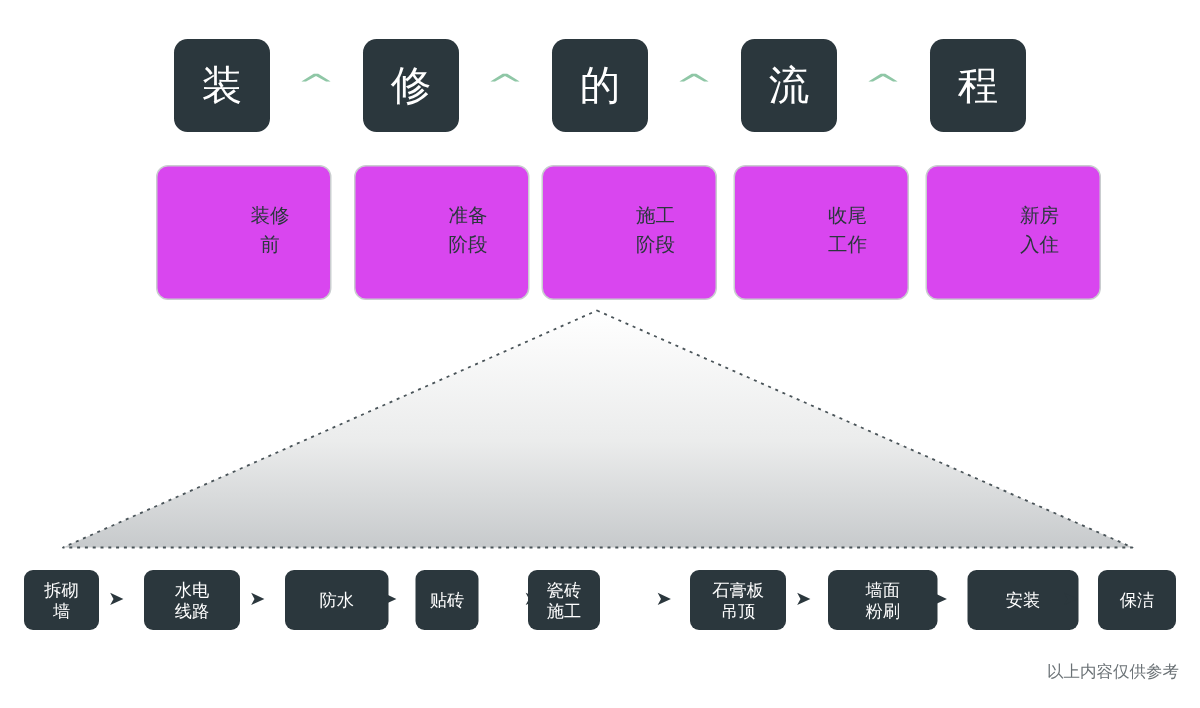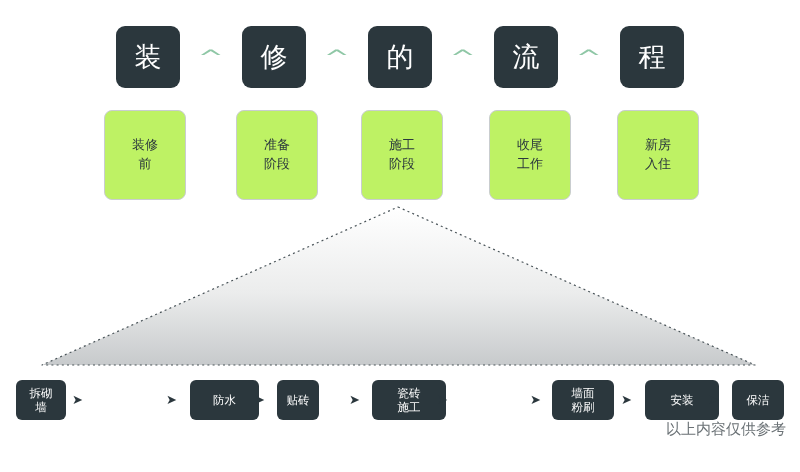--- a/index.html
+++ b/index.html
@@ -63,31 +63,32 @@
     width: 800px;
     height: 92px;
   }
   .stage-box {
     position: absolute;
     top: 0;
     width: 80px;
     height: 88px;
     border: 1px solid #c9cdcf;
     border-radius: 8px;
-    background: #bef264;
+    background: #d946ef;
     display: flex;
     flex-direction: column;
     align-items: center;
     justify-content: center;
     color: #2b373d;
     font-size: 13px;
     font-family: "DejaVu Sans", sans-serif;
     line-height: 1.45;
     white-space: pre-line;
     text-align: center;
+    padding-left: 35px;
   }
 
   
   #triangle-area {
     position: absolute;
     left: 0;
     top: 200px;
     width: 800px;
     height: 172px;
   }
@@ -123,23 +124,23 @@
     color: #2b373d;
     font-size: 13px;
     font-family: "DejaVu Sans", sans-serif;
     line-height: 1;
   }
 
   
   #footnote {
     position: absolute;
     right: 14px;
-    top: 420px;
+    top: 440px;
     color: #6b7276;
-    font-size: 15px;
+    font-size: 11px;
     font-family: "DejaVu Sans", sans-serif;
   }
 </style>
 </head>
 <body>
 
 <div id="title-row">
   <div class="title-tile">装</div>
   <div class="title-chev">
       <span>^</span>
@@ -183,35 +184,39 @@
     </defs>
     <polygon points="398,7 755,165 42,165" fill="url(#triGrad)" stroke="#4a5459" stroke-width="1.2" stroke-dasharray="2,3.2" stroke-linejoin="round"></polygon>
   </svg>
 </div>
 
 <div id="steps-row">
   <div class="step-chip" style="left:16px;width:50px">拆砌
 墙</div>
   <div class="step-arrow" style="left:72px">➤</div>
 
+  <div class="step-chip" style="left:96px;width:64px">水电
+线路</div>
   <div class="step-arrow" style="left:166px">➤</div>
 
   <div class="step-chip" style="left:190px;width:69px">防水</div>
   <div class="step-arrow" style="left:254px">➤</div>
 
   <div class="step-chip" style="left:277px;width:42px">贴砖</div>
   <div class="step-arrow" style="left:349px">➤</div>
 
-  <div class="step-chip" style="left:372px;width:74px">瓷砖
+  <div class="step-chip" style="left:352px;width:48px">瓷砖
 施工</div>
   <div class="step-arrow" style="left:437px">➤</div>
 
+  <div class="step-chip" style="left:460px;width:64px">石膏板
+吊顶</div>
   <div class="step-arrow" style="left:530px">➤</div>
 
-  <div class="step-chip" style="left:552px;width:62px">墙面
+  <div class="step-chip" style="left:552px;width:73px">墙面
 粉刷</div>
   <div class="step-arrow" style="left:621px">➤</div>
 
   <div class="step-chip" style="left:645px;width:74px">安装</div>
   <div class="step-arrow" style="left:708px">➤</div>
 
   <div class="step-chip" style="left:732px;width:52px">保洁</div>
 </div>
 
 <div id="footnote">以上内容仅供参考</div>

